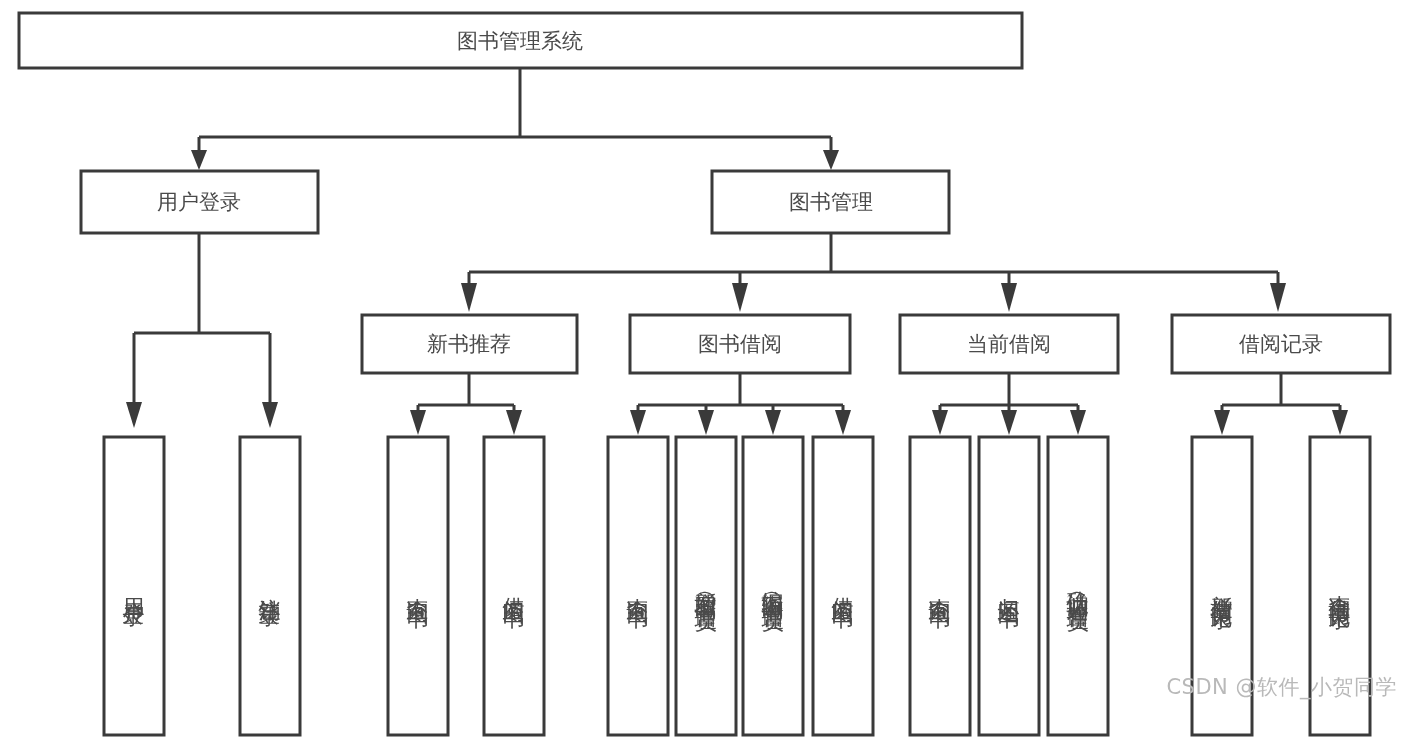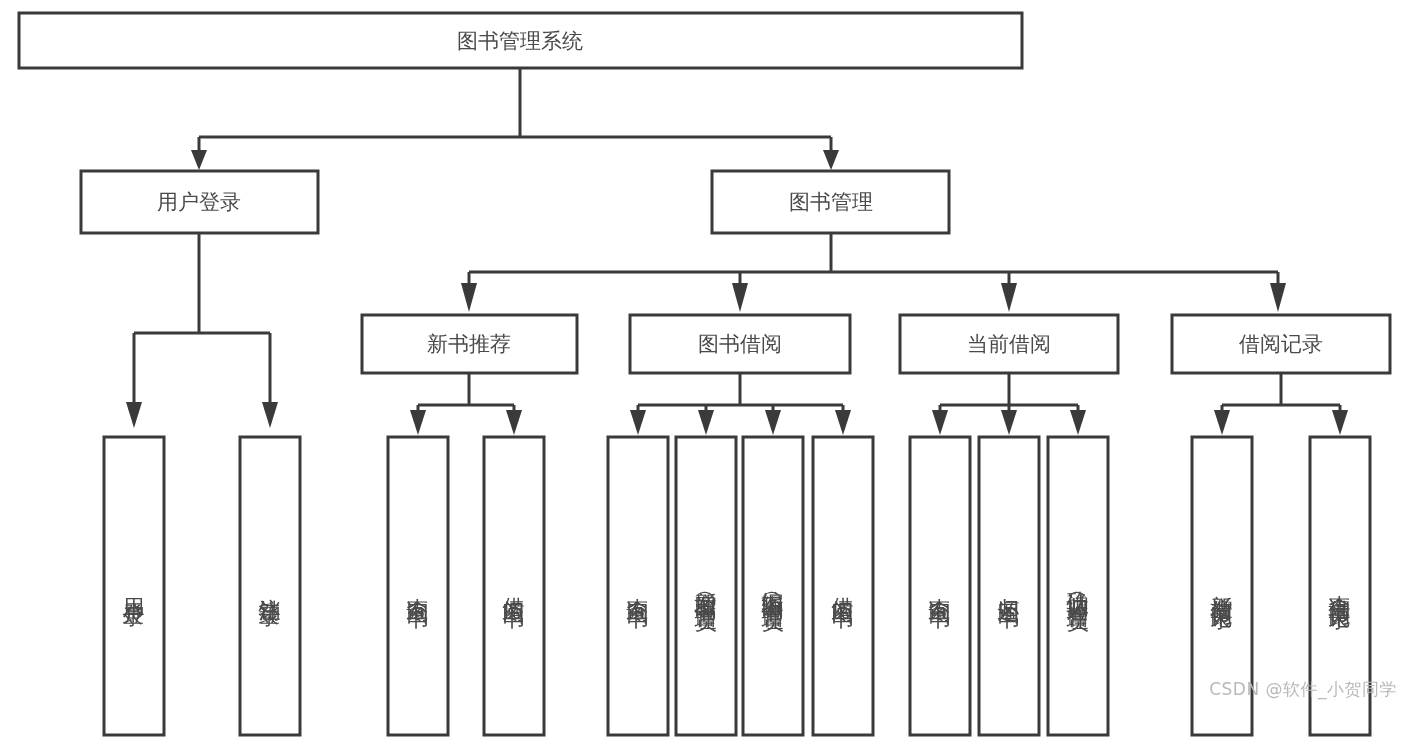--- a/index.html
+++ b/index.html
@@ -65,21 +65,21 @@
     line-height: 1.05;
     color: #4a4a4a;
     letter-spacing: 3px;
     white-space: nowrap;
   }
   #watermark {
     position: absolute;
     right: 8px;
     bottom: 6px;
     font-family: "DejaVu Sans", "Liberation Sans", sans-serif;
-    font-size: 17px;
+    font-size: 21px;
     color: #b9b9b9;
     letter-spacing: 0.5px;
     user-select: none;
   }
 </style>
 </head>
 <body>
 
 <div id="diagram-root">
 

